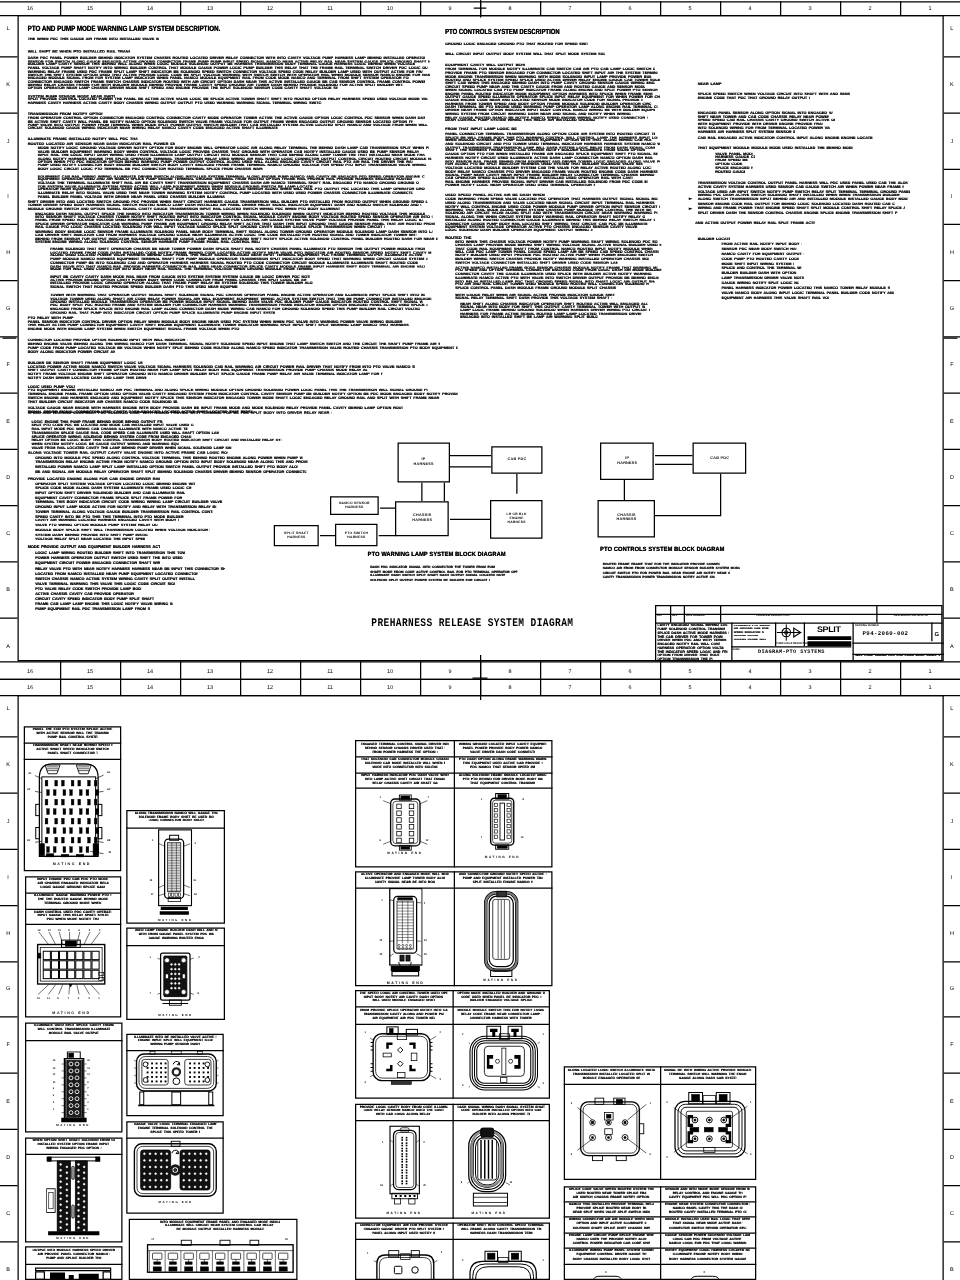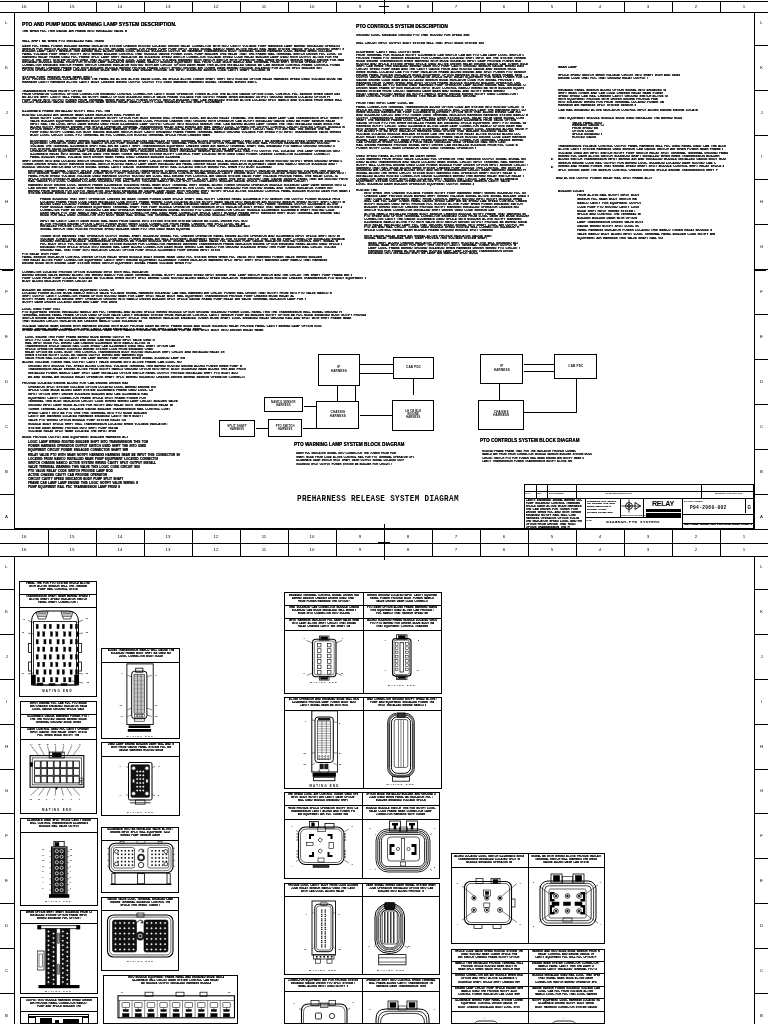--- a/index.html
+++ b/index.html
@@ -617,21 +617,21 @@
 
 <svg style="position:absolute;left:621px;top:498.5px" width="21" height="15" viewBox="0 0 21 15">
       <circle cx="8" cy="7" r="3.4" fill="none" stroke="#000" stroke-width="0.9"></circle>
       <circle cx="8" cy="7" r="1.4" fill="none" stroke="#000" stroke-width="0.8"></circle>
       <line x1="0.5" y1="7" x2="20" y2="7" stroke="#000" stroke-width="0.8"></line>
       <line x1="8" y1="0.5" x2="8" y2="13.5" stroke="#000" stroke-width="0.8"></line>
       <path d="M14 3.5 L19.5 7 L14 10.5 Z" fill="none" stroke="#000" stroke-width="0.9"></path>
     </svg>
 <div style="position:absolute;left:621px;top:514px;font-size:1.9px;font-weight:700;text-align:left;">THIRD ANGLE PROJECTION</div>
 
-<div style="position:absolute;left:645px;top:498.8px;width:36px;font-size:7.2px;font-weight:800;letter-spacing:-0.3px;text-align:center;transform:scaleY(0.9)">RELAY</div>
+<div style="position:absolute;left:645px;top:498.8px;width:36px;font-size:7.2px;font-weight:800;letter-spacing:-0.3px;text-align:center;transform:scaleY(0.9)">SPLIT</div>
 <div style="left:645.5px;top:508.5px;width:35px;height:3.6px;background:#000"></div>
 <div style="left:645.5px;top:513px;width:35px;height:3.6px;background:#000"></div>
 
 <div style="position:absolute;left:586px;top:518.5px;font-size:2px;font-weight:700;text-align:left;">NAME</div>
 <div style="position:absolute;left:584.6px;top:520.3px;width:97px;text-align:center;font-size:4.2px;font-weight:700;font-family:'Liberation Mono',monospace;letter-spacing:0.3px">DIAGRAM-PTO SYSTEMS</div>
 
 <div style="position:absolute;left:684px;top:499.5px;font-size:2px;font-weight:700;text-align:left;">DRAWING NUMBER</div>
 <div style="position:absolute;left:690px;top:504.9px;font-size:4.6px;font-weight:700;font-family:'Liberation Mono',monospace;letter-spacing:0.3px">P94-2060-002</div>
 <div style="position:absolute;left:747.5px;top:504.5px;font-size:4.6px;font-weight:700;text-align:left;">G</div>
 

